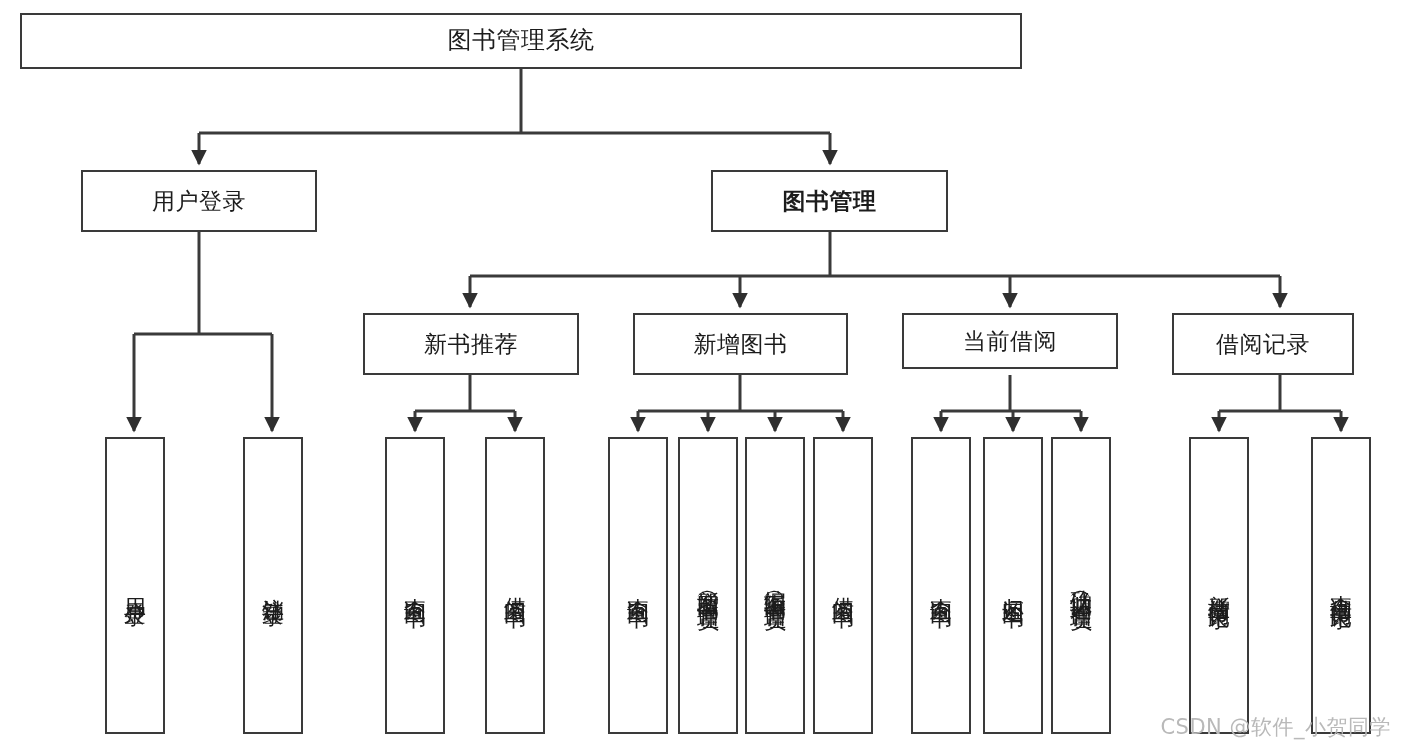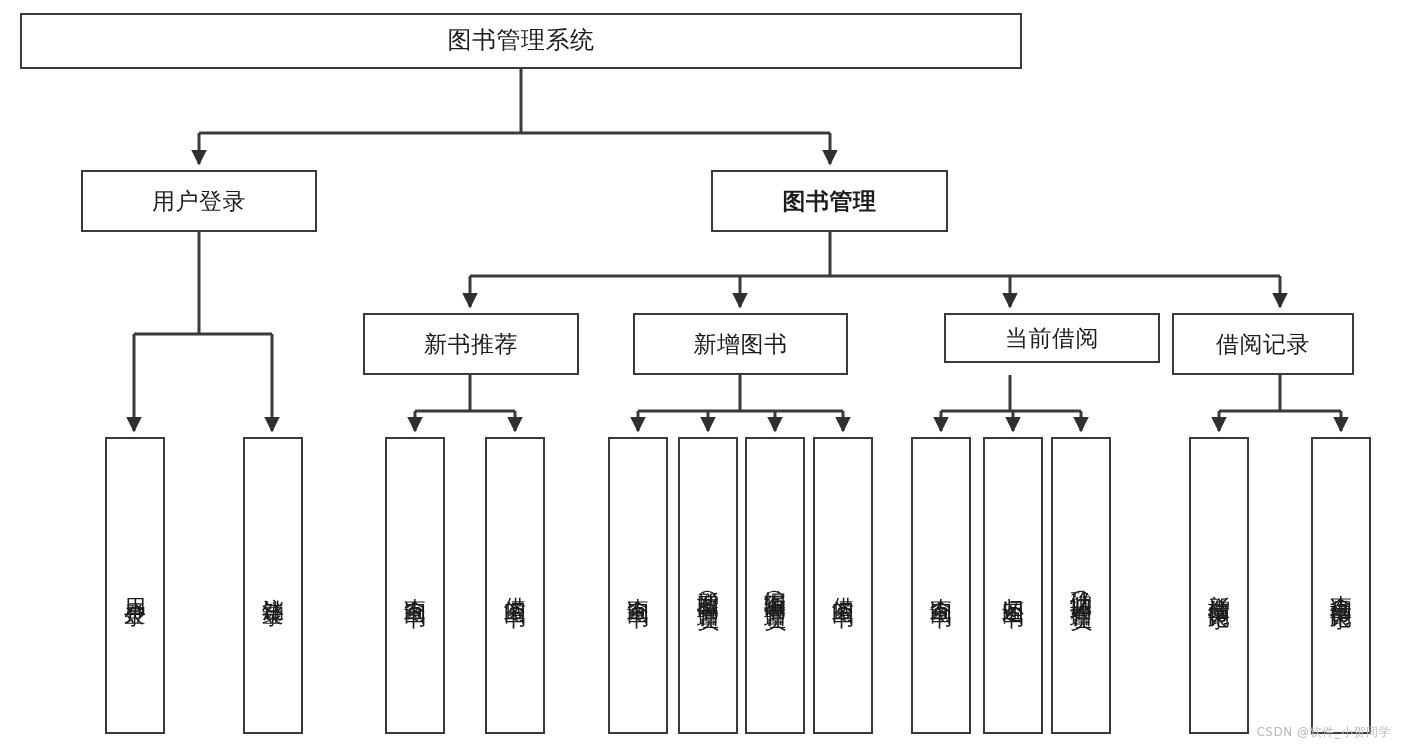--- a/index.html
+++ b/index.html
@@ -45,21 +45,21 @@
     line-height:1.28;
     letter-spacing:3px;
     white-space:normal;
     max-height:100%;
   }
   .node.root .node-label{ font-size:24px; }
   .watermark{
     position:absolute;
     right:14px;
     bottom:6px;
-    font-size:12px;
+    font-size:21px;
     color:#b9b9b9;
     letter-spacing:0.5px;
     white-space:nowrap;
   }
 </style>
 </head>
 <body>
 
 <div id="canvas">
 
@@ -123,21 +123,21 @@
   <div class="node" style="left:711px;top:170px;width:237px;height:62px;font-weight:bold;">
     <span class="node-label">图书管理</span>
   </div>
 
   <div class="node" style="left:363px;top:313px;width:216px;height:62px;">
     <span class="node-label">新书推荐</span>
   </div>
   <div class="node" style="left:633px;top:313px;width:215px;height:62px;">
     <span class="node-label">新增图书</span>
   </div>
-  <div class="node" style="left:944px;top:313px;width:216px;height:50px;">
+  <div class="node" style="left:902px;top:313px;width:216px;height:56px;">
     <span class="node-label">当前借阅</span>
   </div>
   <div class="node" style="left:1172px;top:313px;width:182px;height:62px;">
     <span class="node-label">借阅记录</span>
   </div>
 
   <div class="node leaf" style="left:105px;top:437px;width:60px;height:297px;">
     <span class="node-label">用户登录</span>
   </div>
   <div class="node leaf" style="left:243px;top:437px;width:60px;height:297px;">

